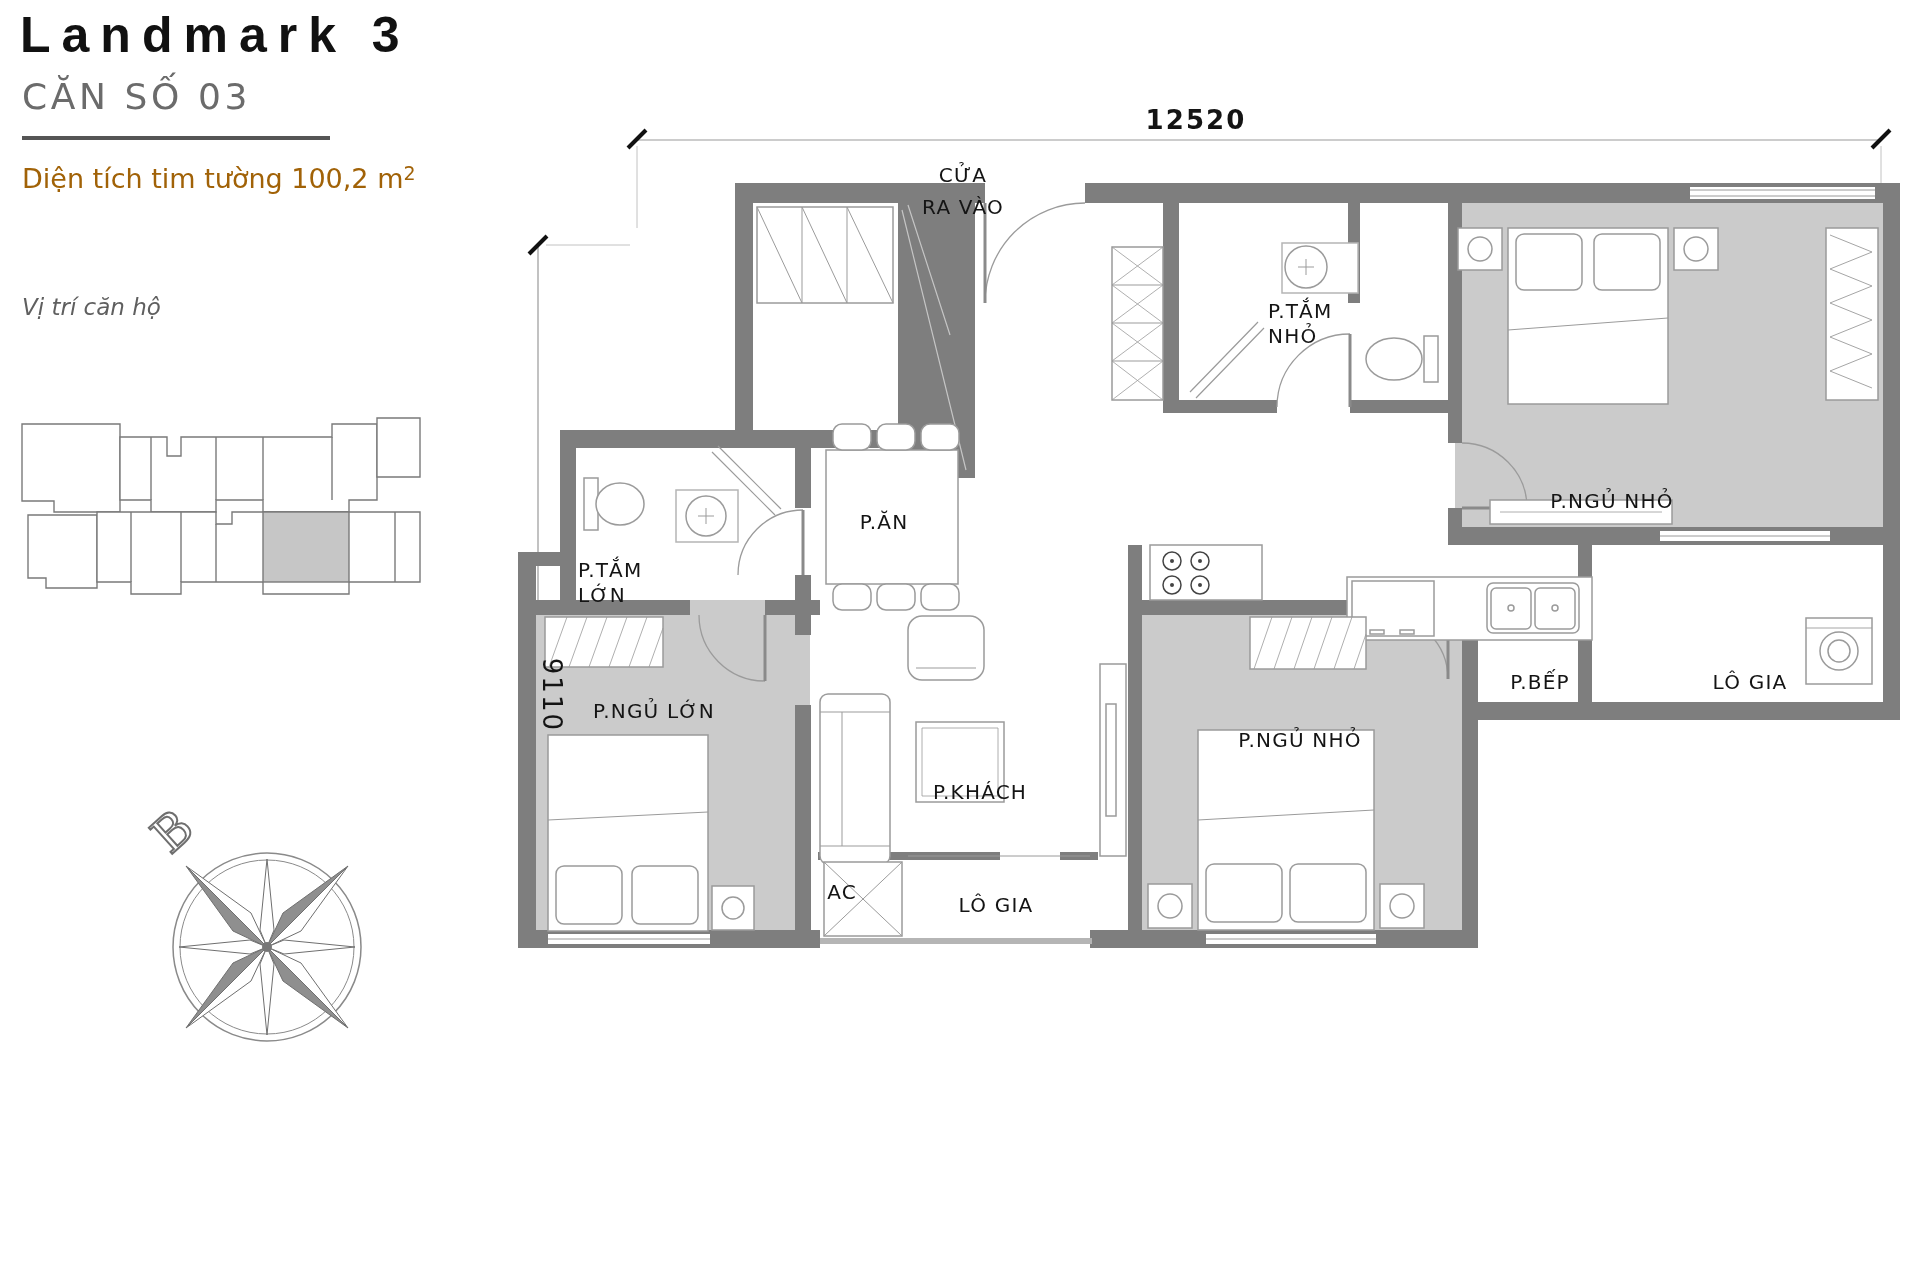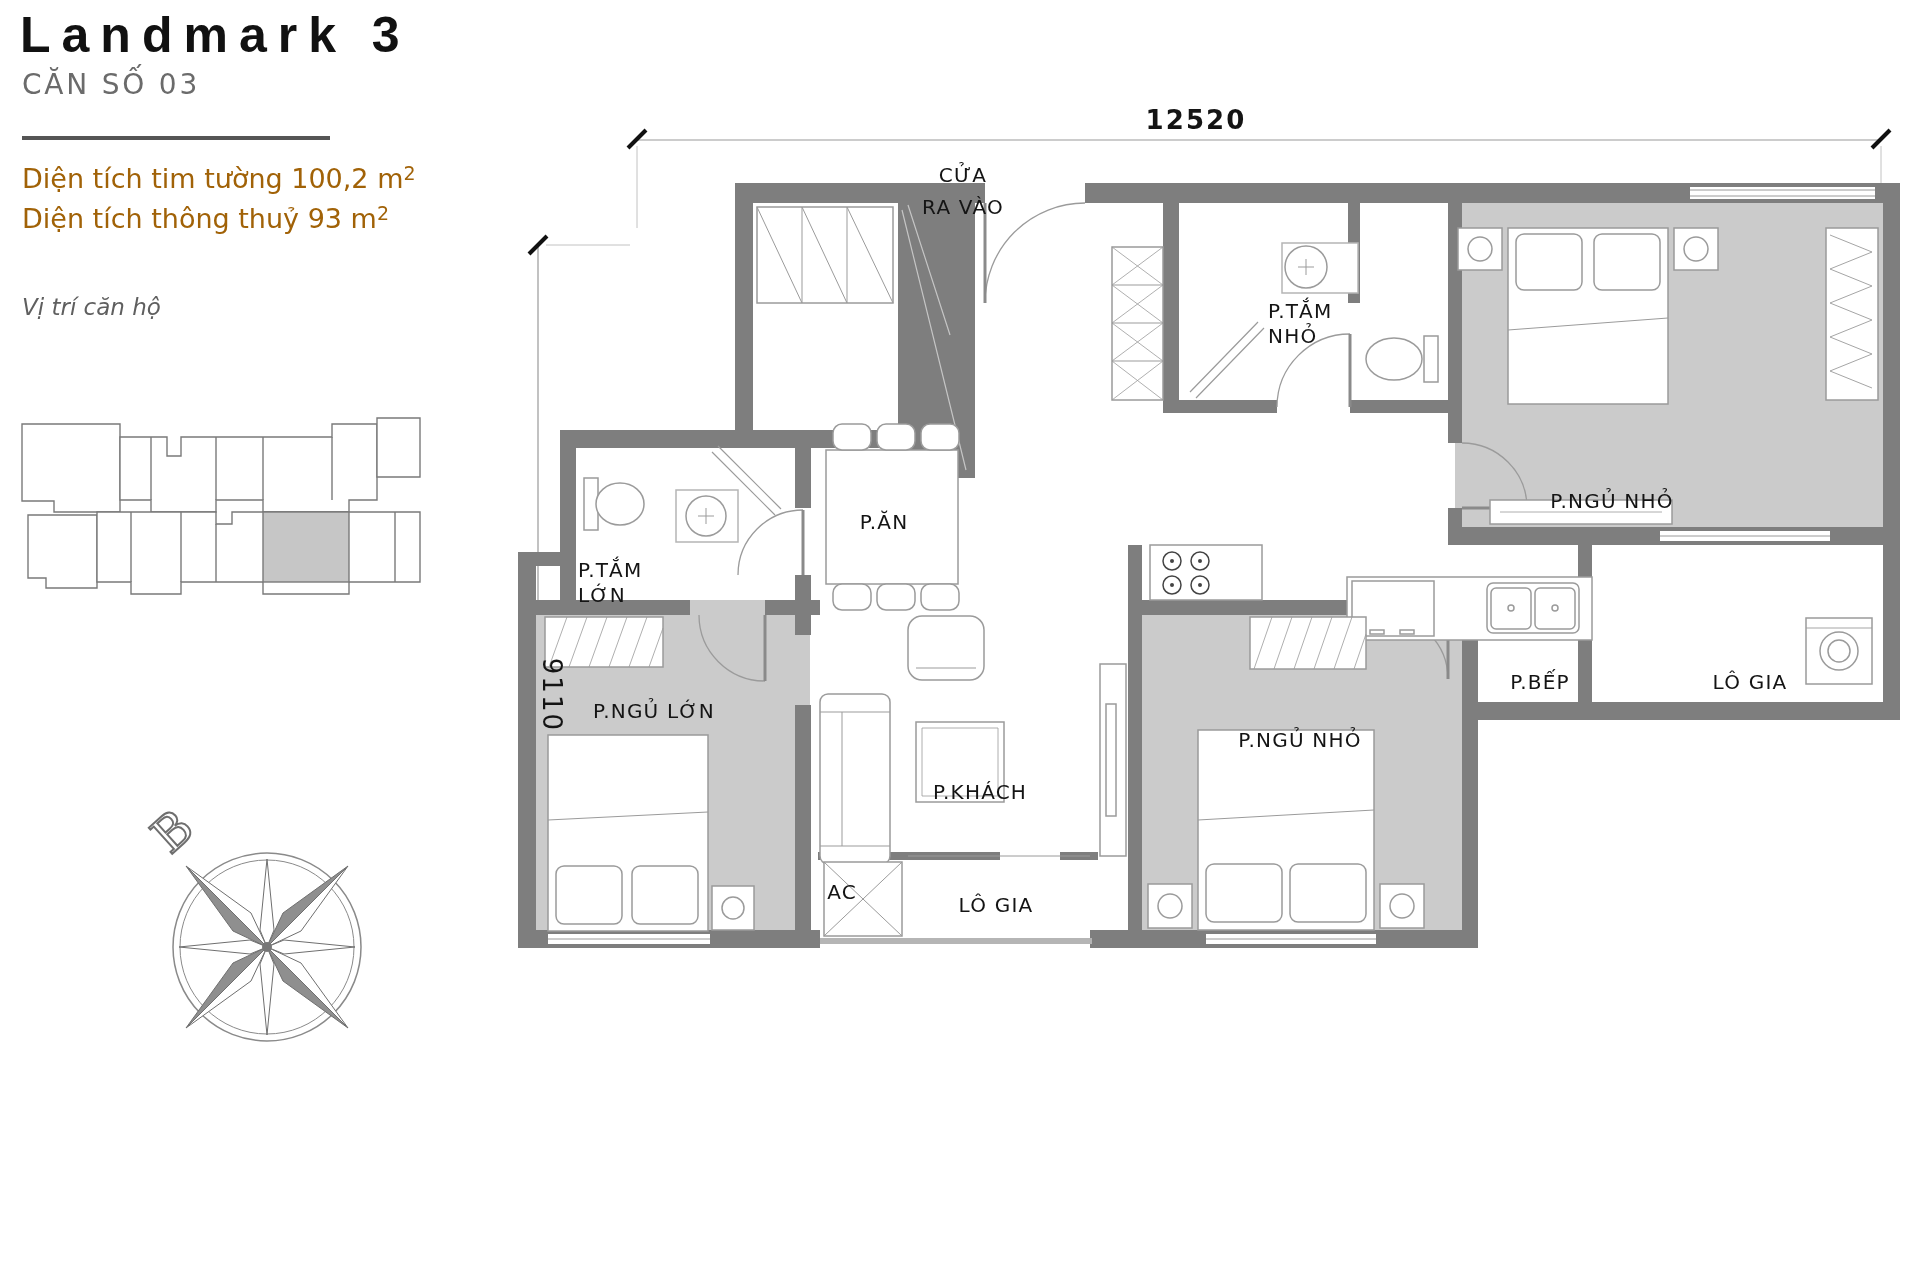--- a/index.html
+++ b/index.html
@@ -3,21 +3,21 @@
 <meta charset="utf-8">
 <style>
   html,body{margin:0;padding:0;background:#ffffff;}
   .page{position:relative;width:1920px;height:1280px;background:#fff;overflow:hidden;
         font-family:"DejaVu Sans",sans-serif;}
   svg{position:absolute;left:0;top:0;}
   .t{position:absolute;white-space:pre;color:#141414;}
   .ctr{transform:translate(-50%,-50%);}
   .title{left:20px;top:6px;font-family:"Liberation Sans","DejaVu Sans",sans-serif;
          font-size:50px;font-weight:700;letter-spacing:0.22em;color:#111;}
-  .unitno{left:22px;top:68px;font-size:28px;font-weight:500;letter-spacing:0.10em;color:#6b6b6b;}
+  .unitno{left:22px;top:76px;font-size:36px;font-weight:500;letter-spacing:0.10em;color:#6b6b6b;}
   .divider{position:absolute;left:22px;top:136px;width:308px;height:4px;background:#555;}
   .area{left:22px;font-size:27px;color:#a16207;}
   .area .sup{font-size:19px;vertical-align:8px;}
   .a1{top:162px;} .a2{top:202px;}
   .vitri{left:22px;top:294px;font-size:23px;color:#5f5f5f;font-style:italic;}
   .lbl{font-size:20px;font-weight:500;letter-spacing:0.06em;line-height:1.25;margin-top:8px;}
   .dim{font-size:26px;font-weight:500;letter-spacing:0.08em;}
   .rot90{transform:translate(-50%,-50%) rotate(90deg);}
   .bee{left:172px;top:831px;font-family:"DejaVu Serif",serif;font-size:48px;color:#fff;
        -webkit-text-stroke:2px #6f6f6f;transform:translate(-50%,-50%) rotate(-42deg);}
@@ -303,21 +303,20 @@
       <rect x="824" y="862" width="78" height="74"></rect>
       <path d="M824,862 L902,936 M902,862 L824,936" stroke-width="1"></path>
     </g>
   </g>
 </svg>
 
 <div class="t title">Landmark 3</div>
 <div class="t unitno">CĂN SỐ 03</div>
 <div class="divider"></div>
 <div class="t area a1"><span>Diện tích tim tường 100,2 m</span><span class="sup">2</span></div>
-<div class="t area a2"><span>Diện tích thông thuỷ 93 m</span><span class="sup">2</span></div>
 <div class="t vitri">Vị trí căn hộ</div>
 
 <div class="t bee">B</div>
 
 <div class="t dim ctr" style="left:1196px;top:120px;font-weight:bold;">12520</div>
 <div class="t dim rot90" style="left:552px;top:695px;">9110</div>
 
 <div class="t lbl ctr" style="left:963px;top:167px;">CỬA</div>
 <div class="t lbl ctr" style="left:963px;top:199px;">RA VÀO</div>
 <div class="t lbl" style="left:1268px;top:291px;">P.TẮM</div>

